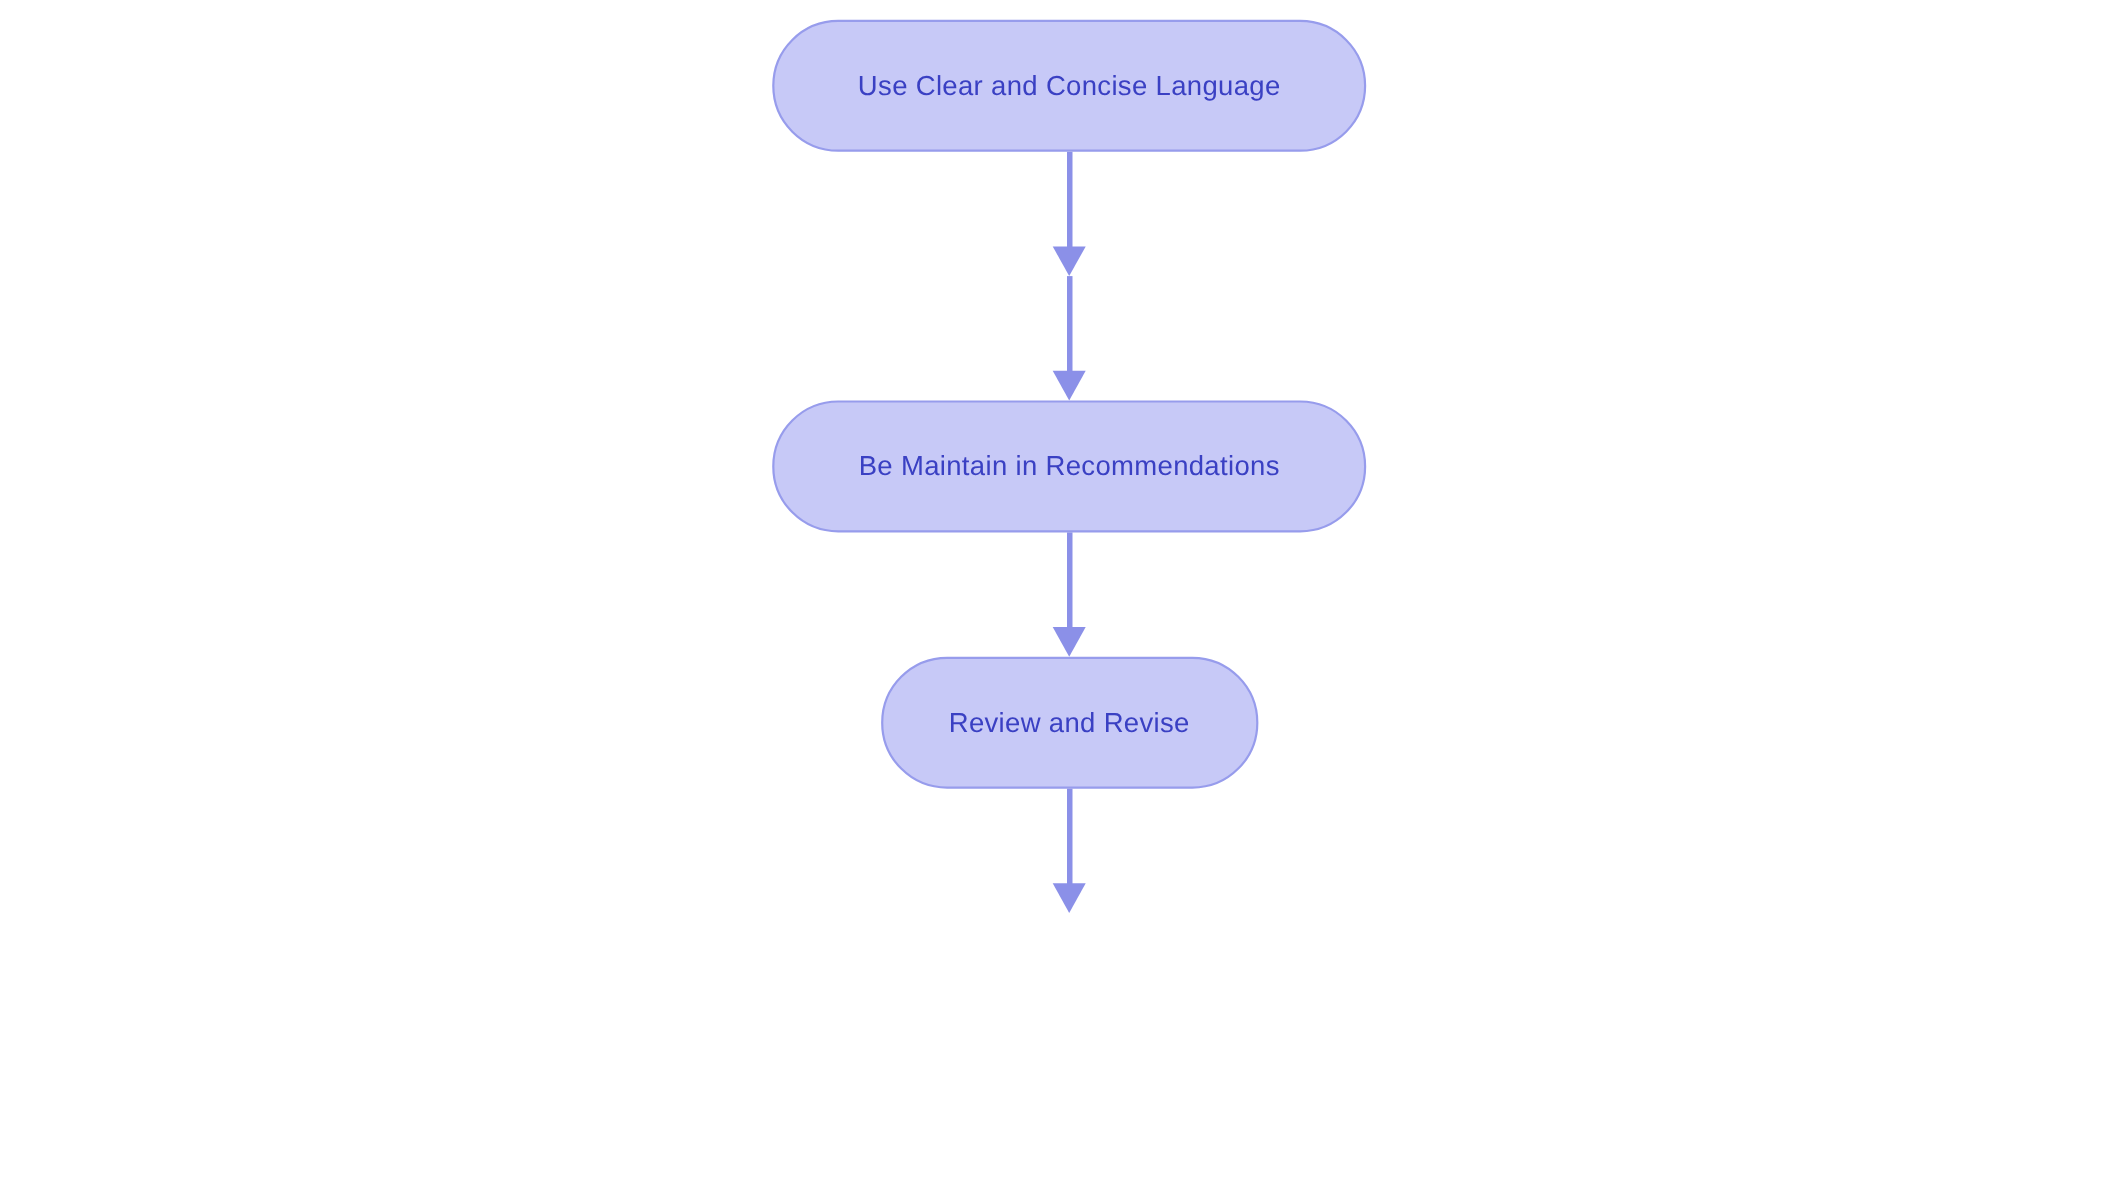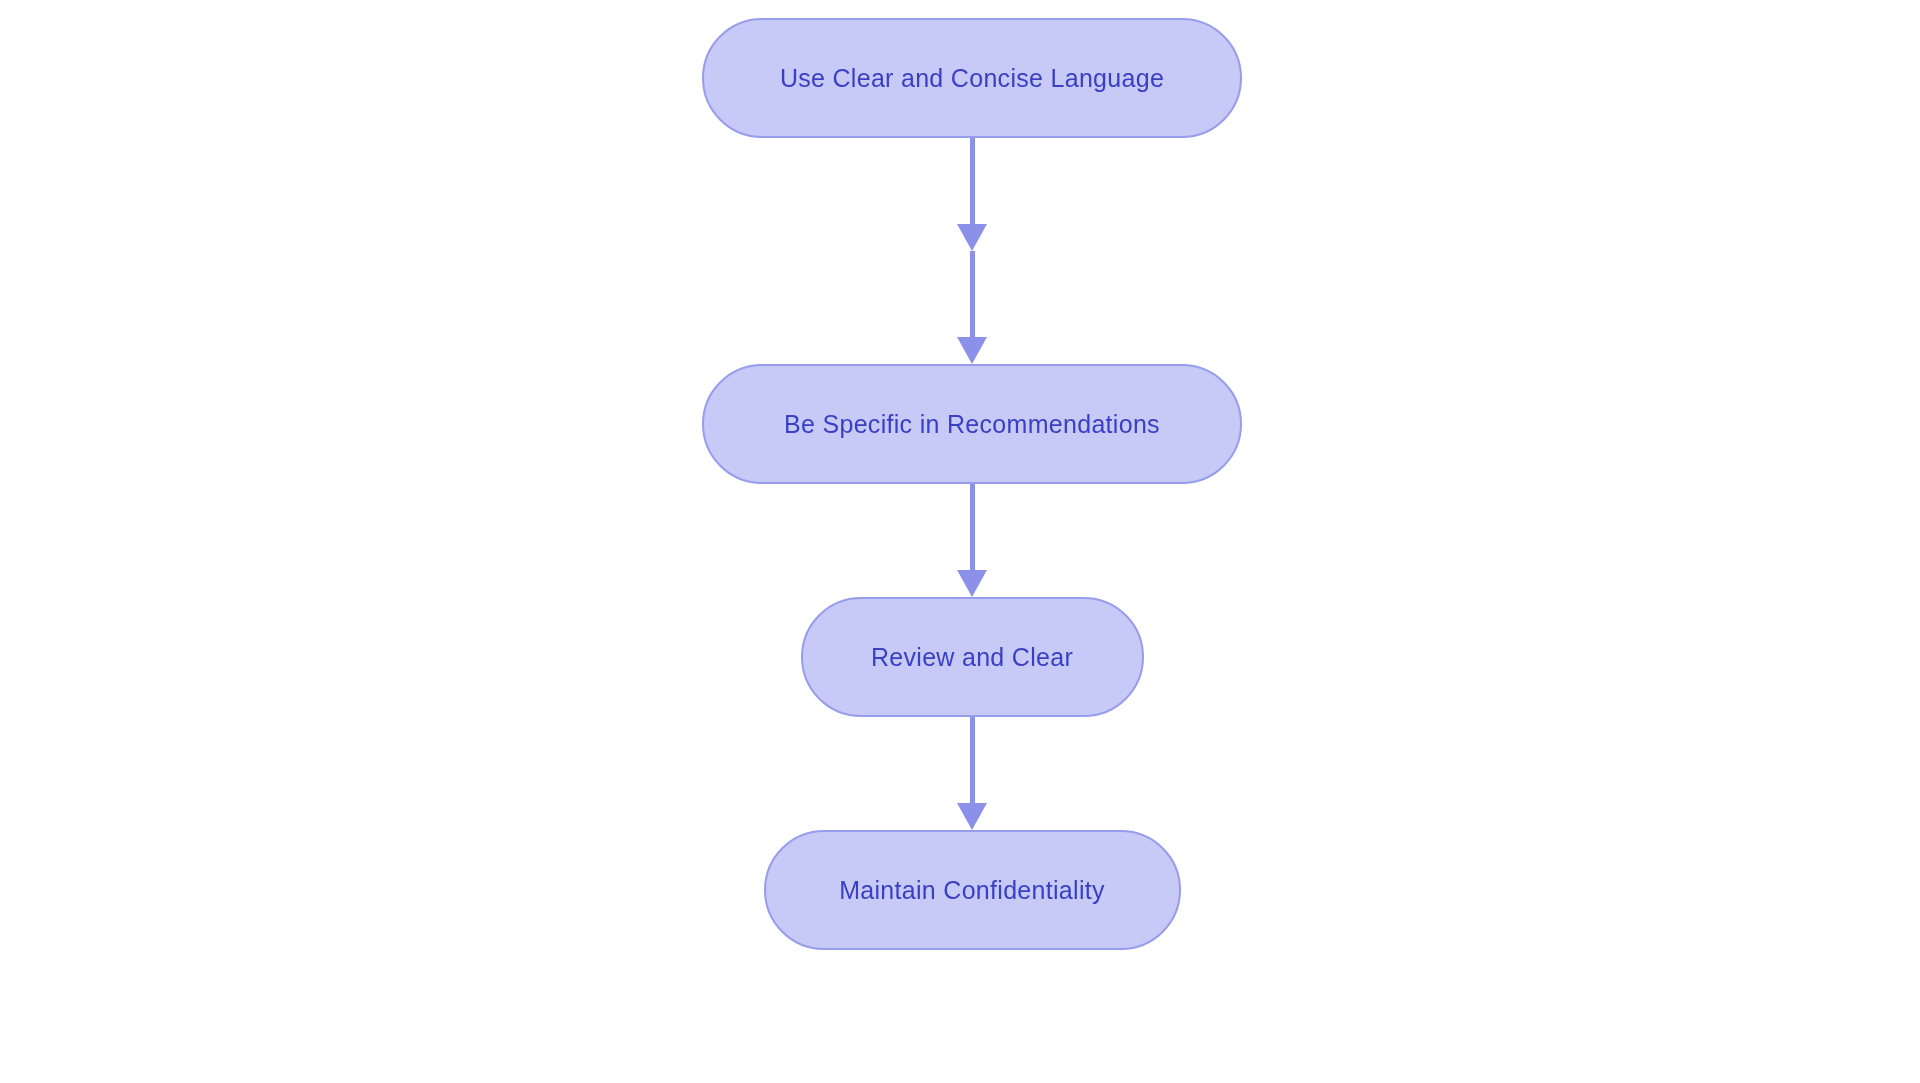--- a/index.html
+++ b/index.html
@@ -84,35 +84,32 @@
       <div class="head"></div>
     </div>
 
 
     <div class="arrow">
       <div class="shaft"></div>
       <div class="head"></div>
     </div>
 
     <div class="node node-2">
-      <span>Be Specific in Recommendations</span>
+      <span>Be Maintain in Recommendations</span>
     </div>
 
     <div class="arrow">
       <div class="shaft"></div>
       <div class="head"></div>
     </div>
 
     <div class="node node-3">
-      <span>Review and Clear</span>
+      <span>Review and Revise</span>
     </div>
 
     <div class="arrow">
       <div class="shaft"></div>
       <div class="head"></div>
     </div>
 
-    <div class="node node-4">
-      <span>Maintain Confidentiality</span>
-    </div>
 
   </div>
 </div>
 
 </body></html>

